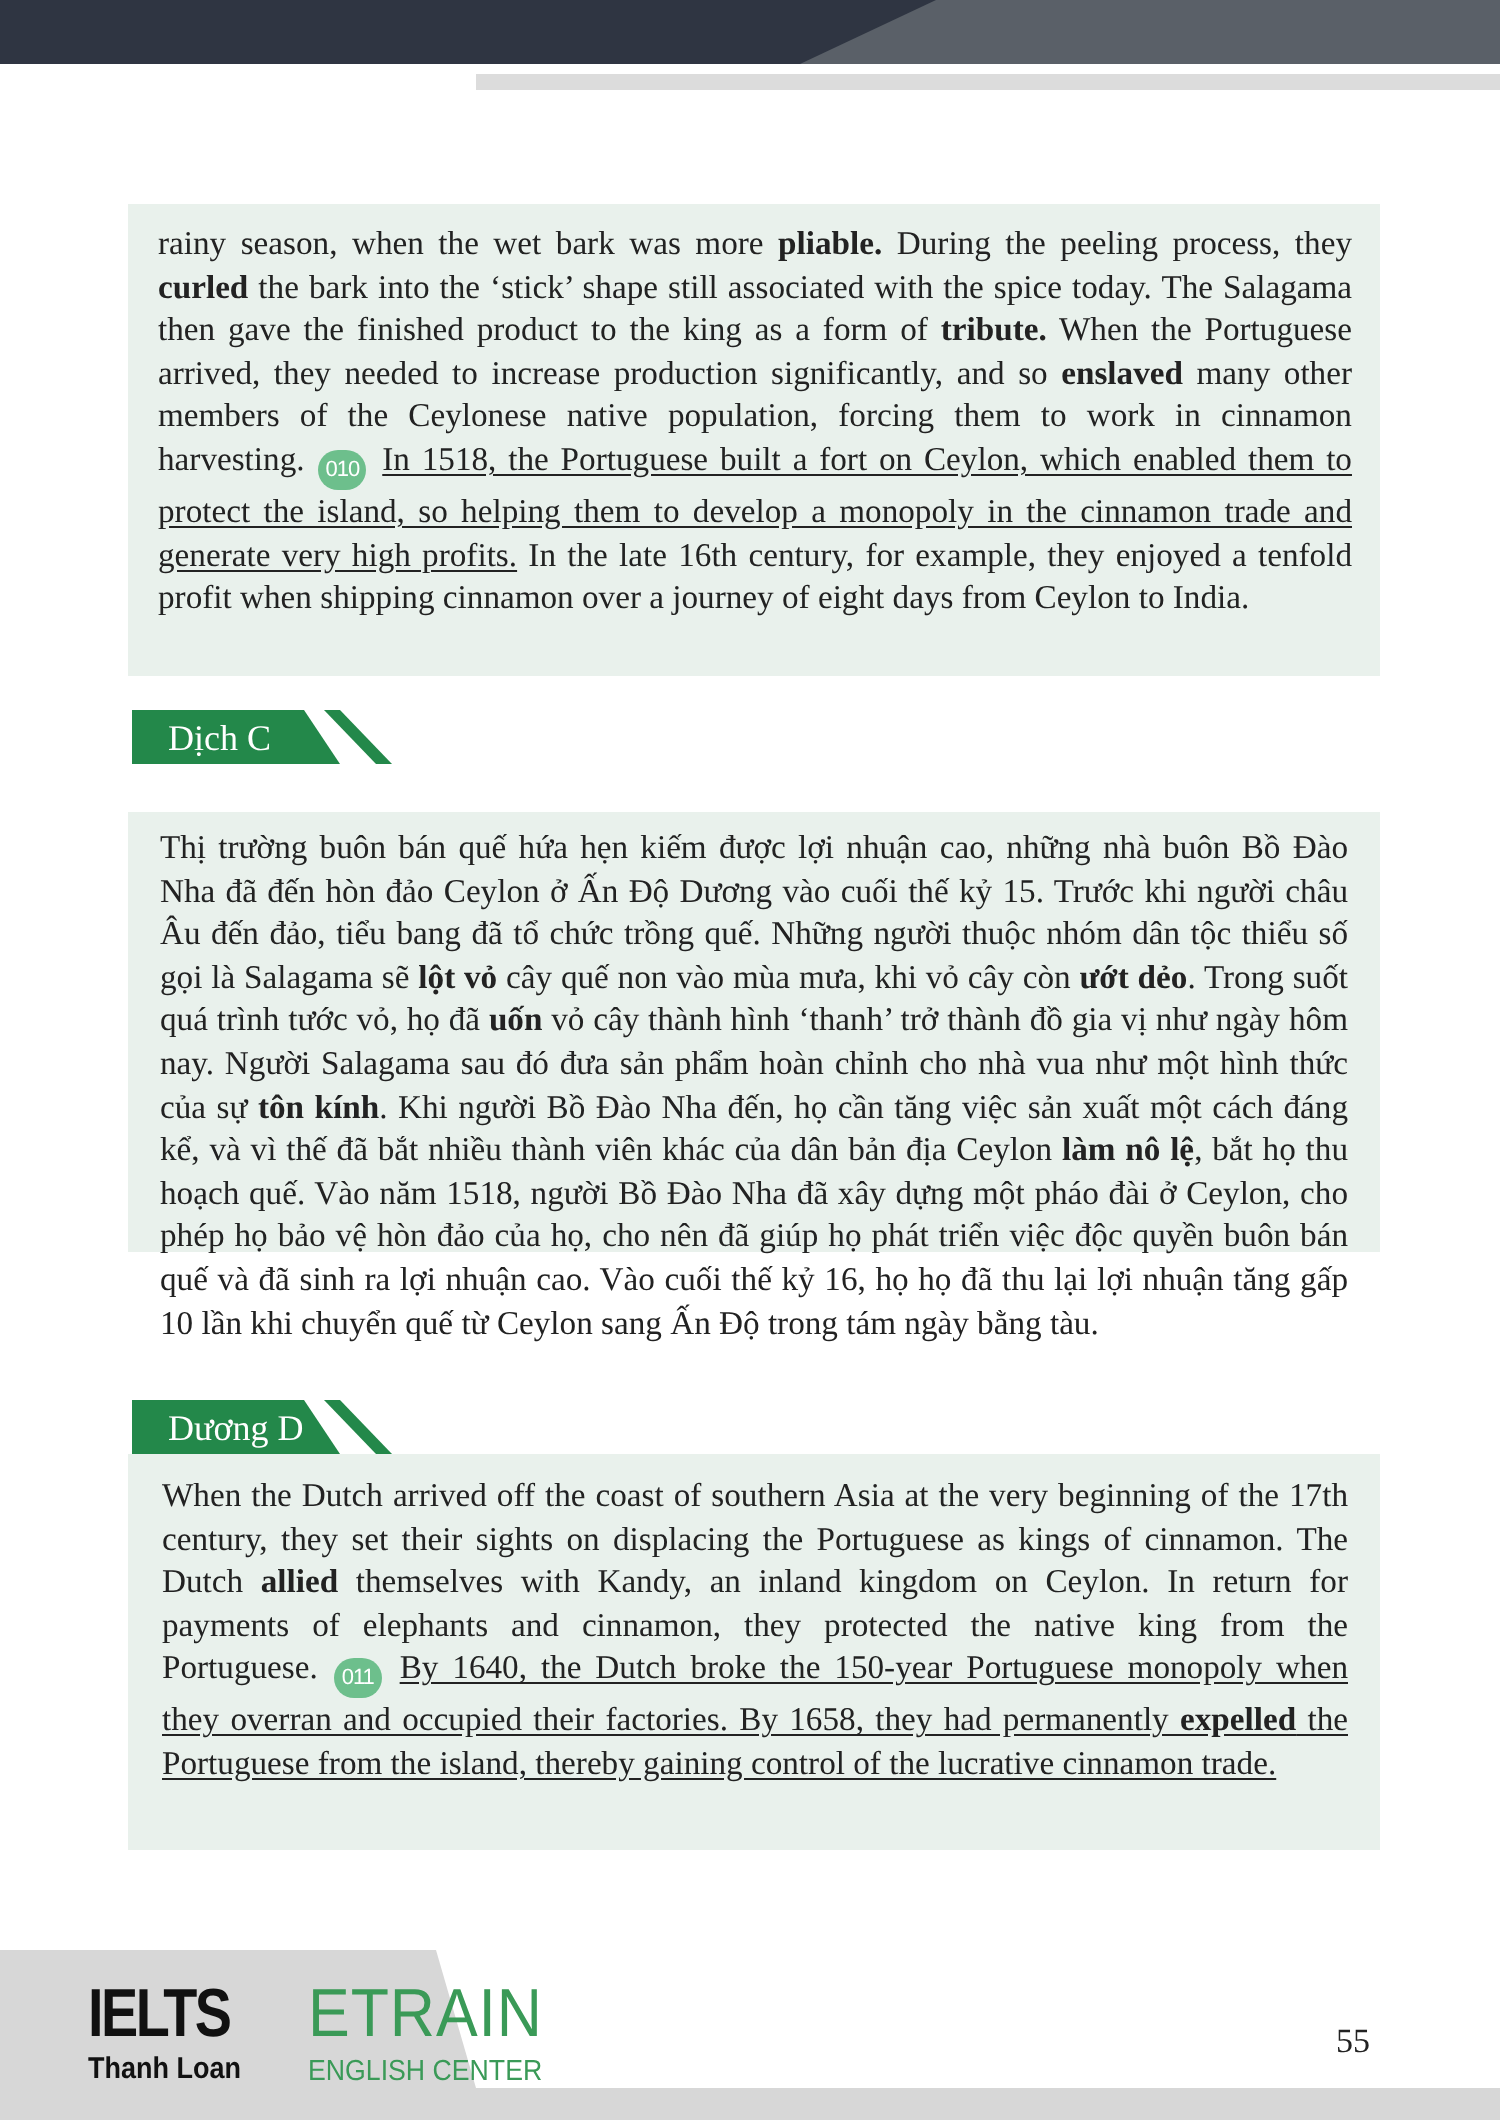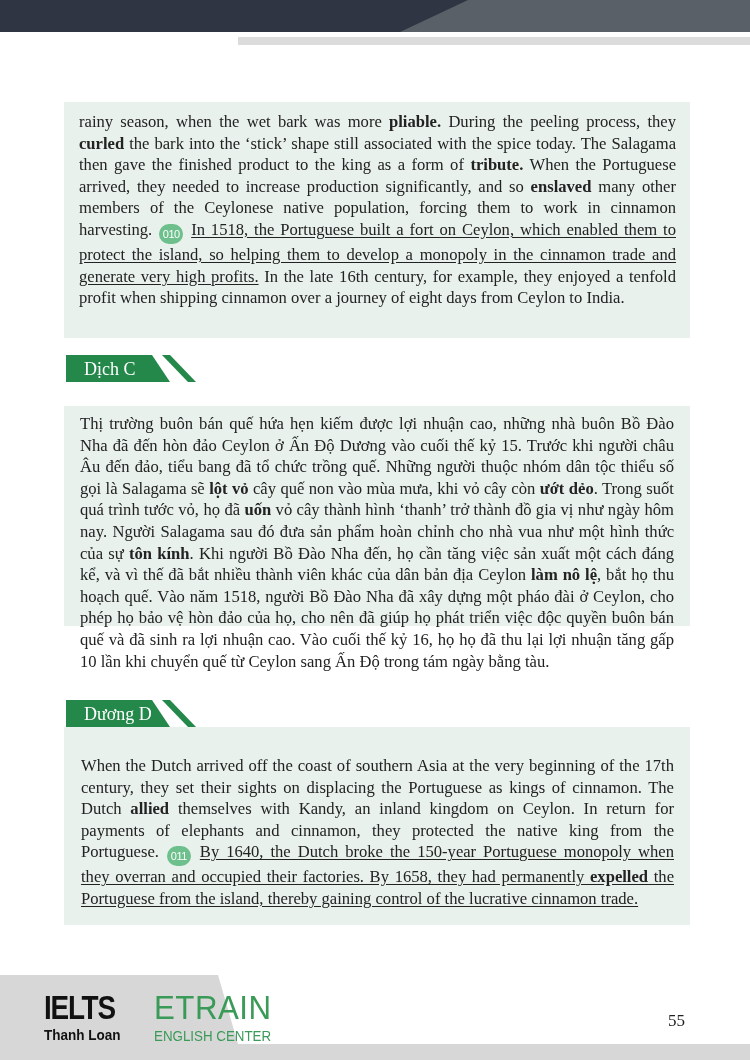--- a/index.html
+++ b/index.html
@@ -12,21 +12,21 @@
     clip-path: polygon(0 0, 468px 0, 400px 32px, 0 32px); }
   .top-rule { position: absolute; left: 238px; top: 37px; width: 512px; height: 8px; background: #dcdcdc; }
 
   .box { position: absolute; left: 64px; width: 626px; background: #e9f1ec; }
   .box p { font-family: "Liberation Serif", serif; font-size: 16.6px; line-height: 21.6px; text-align: justify; color: #222; }
   .box b { font-weight: bold; }
   .box u { text-decoration: underline; text-underline-offset: 2px; }
 
   #box-a { top: 102px; height: 236px; padding: 9px 14px 0 15px; }
   #box-c { top: 382px; height: 220px; padding: 7px 16px 16px 16px; margin-top: 24px; }
-  #box-d { top: 727px; height: 198px; padding: 28px 16px 0 17px; }
+  #box-d { top: 727px; height: 198px; padding: 10px 16px 0 17px; }
 
   .marker { display: inline-block; width: 24px; height: 20px; border-radius: 10px; background: #6dbf8c; color: #fff;
     font-family: "Liberation Sans", sans-serif; font-size: 11px; line-height: 20px; text-align: center; vertical-align: -3px; margin: 0 2px 0 1px; letter-spacing: -0.5px; }
 
   .sec-head { position: absolute; left: 66px; height: 27px; width: 130px; }
   .sec-head .tab { position: absolute; left: 0; top: 0; height: 27px; width: 104px; background: #23884a;
     clip-path: polygon(0 0, 86px 0, 104px 27px, 0 27px); }
   .sec-head .stripe { position: absolute; left: 0; top: 0; height: 27px; width: 130px; background: #23884a;
     clip-path: polygon(96px 0, 104px 0, 130px 27px, 122px 27px); }
   .sec-head .label { position: absolute; left: 18px; top: 2px; color: #ffffff; font-family: "Liberation Serif", serif; font-size: 18px; line-height: 24px; }

